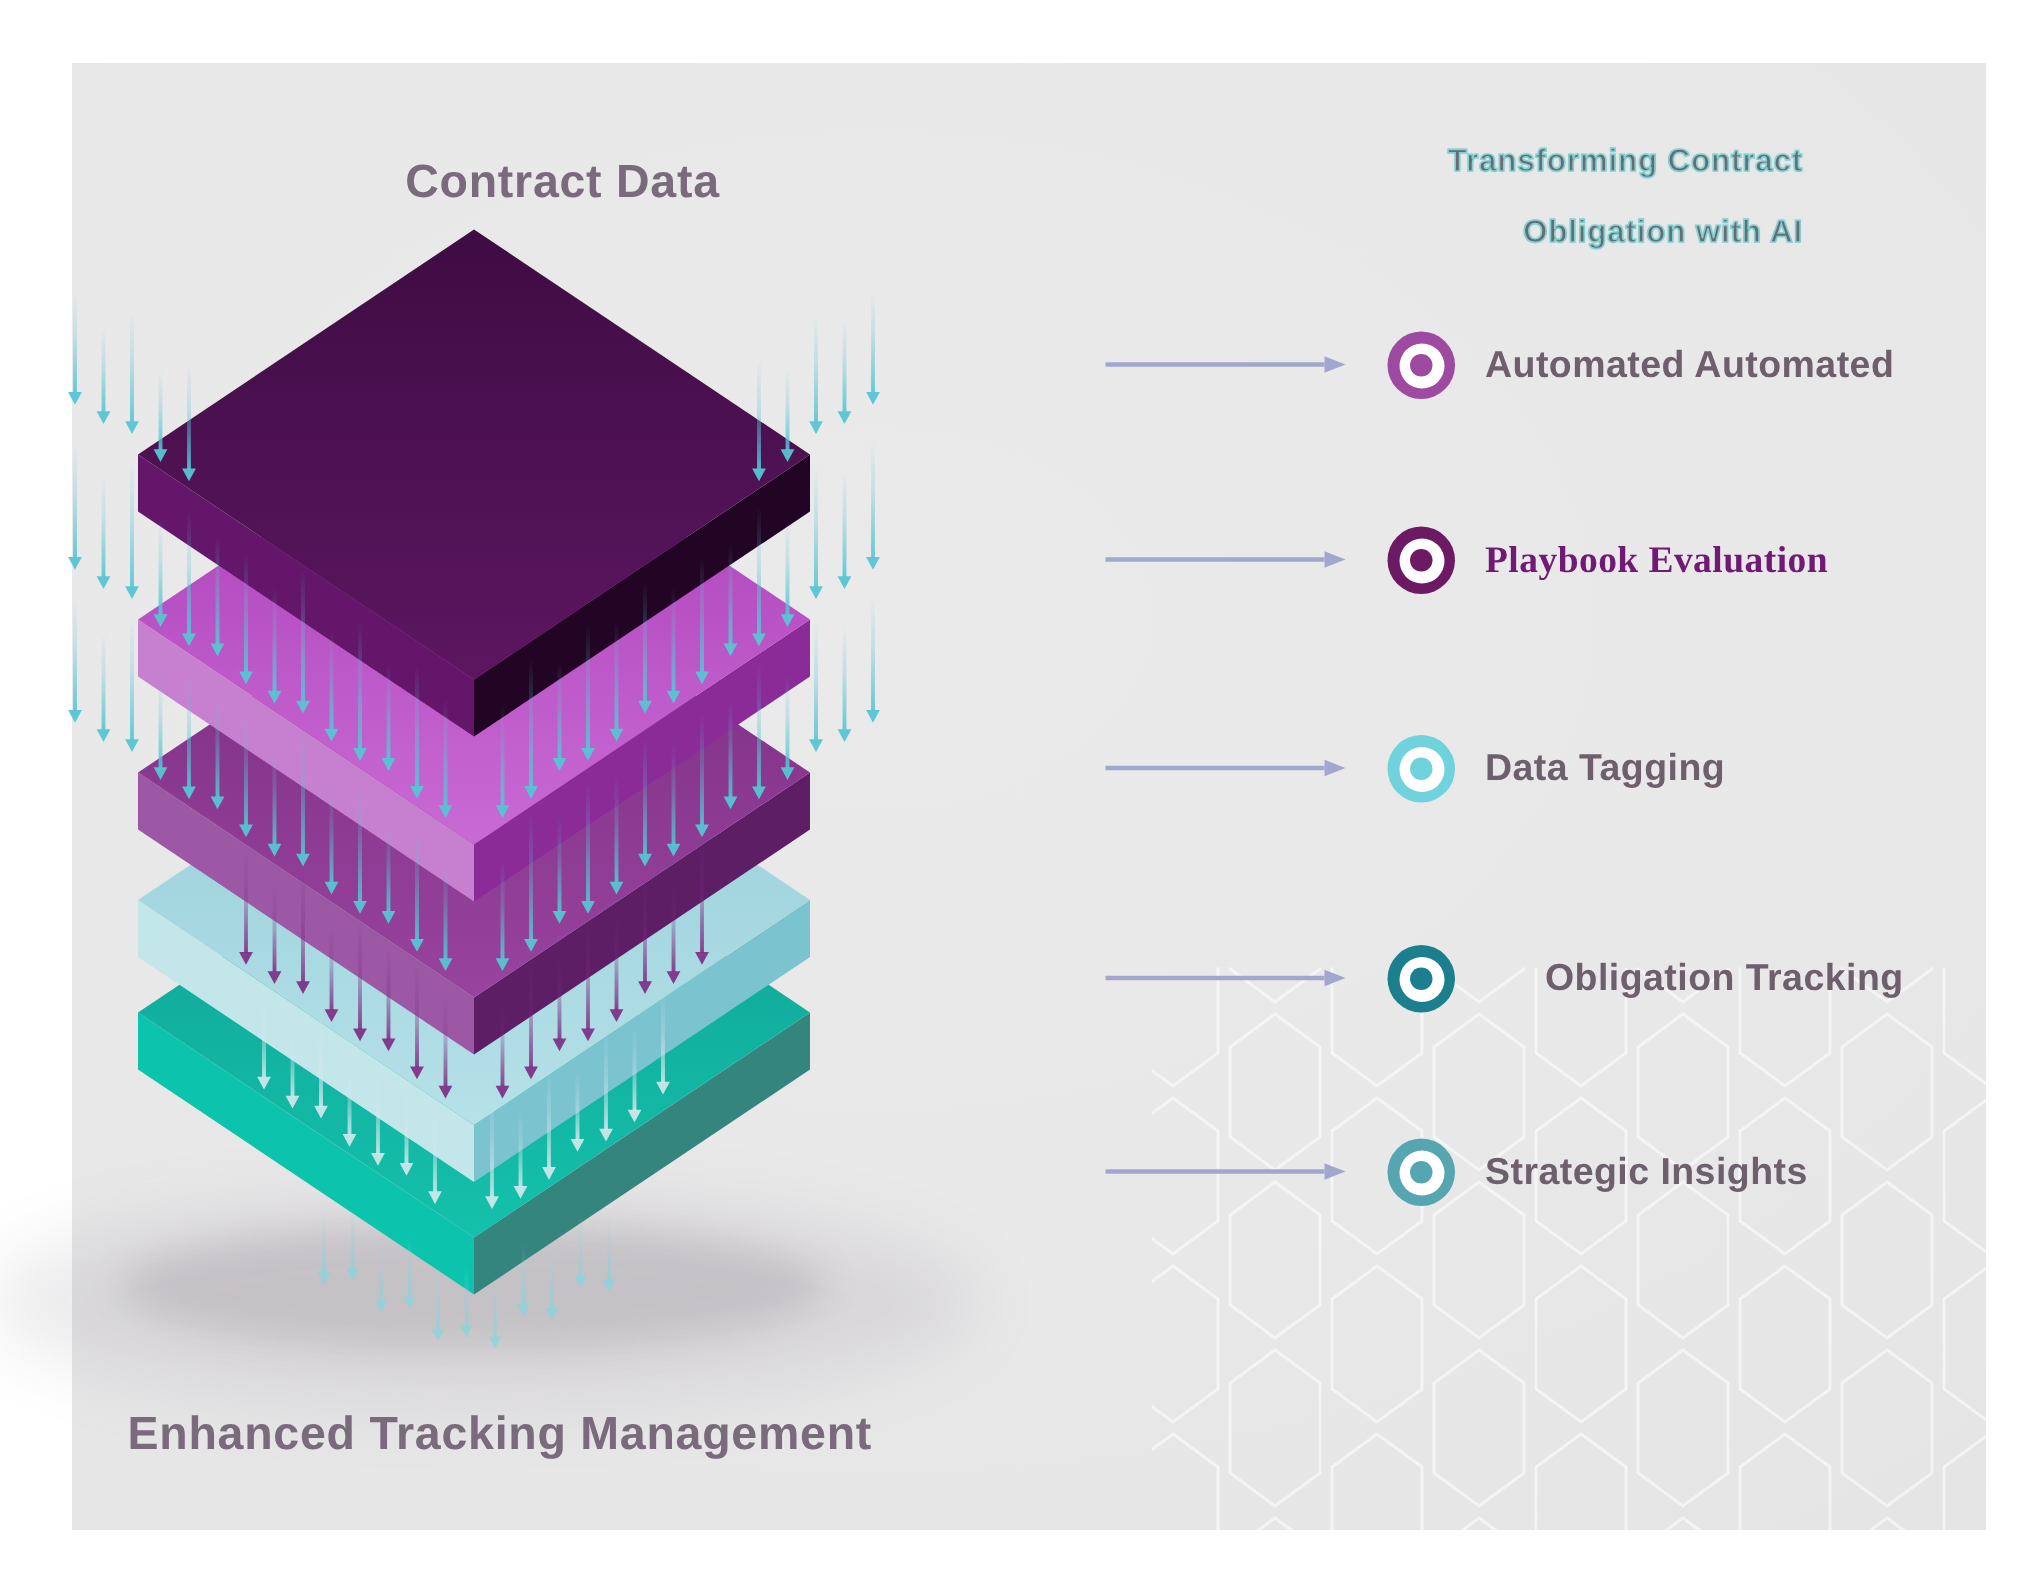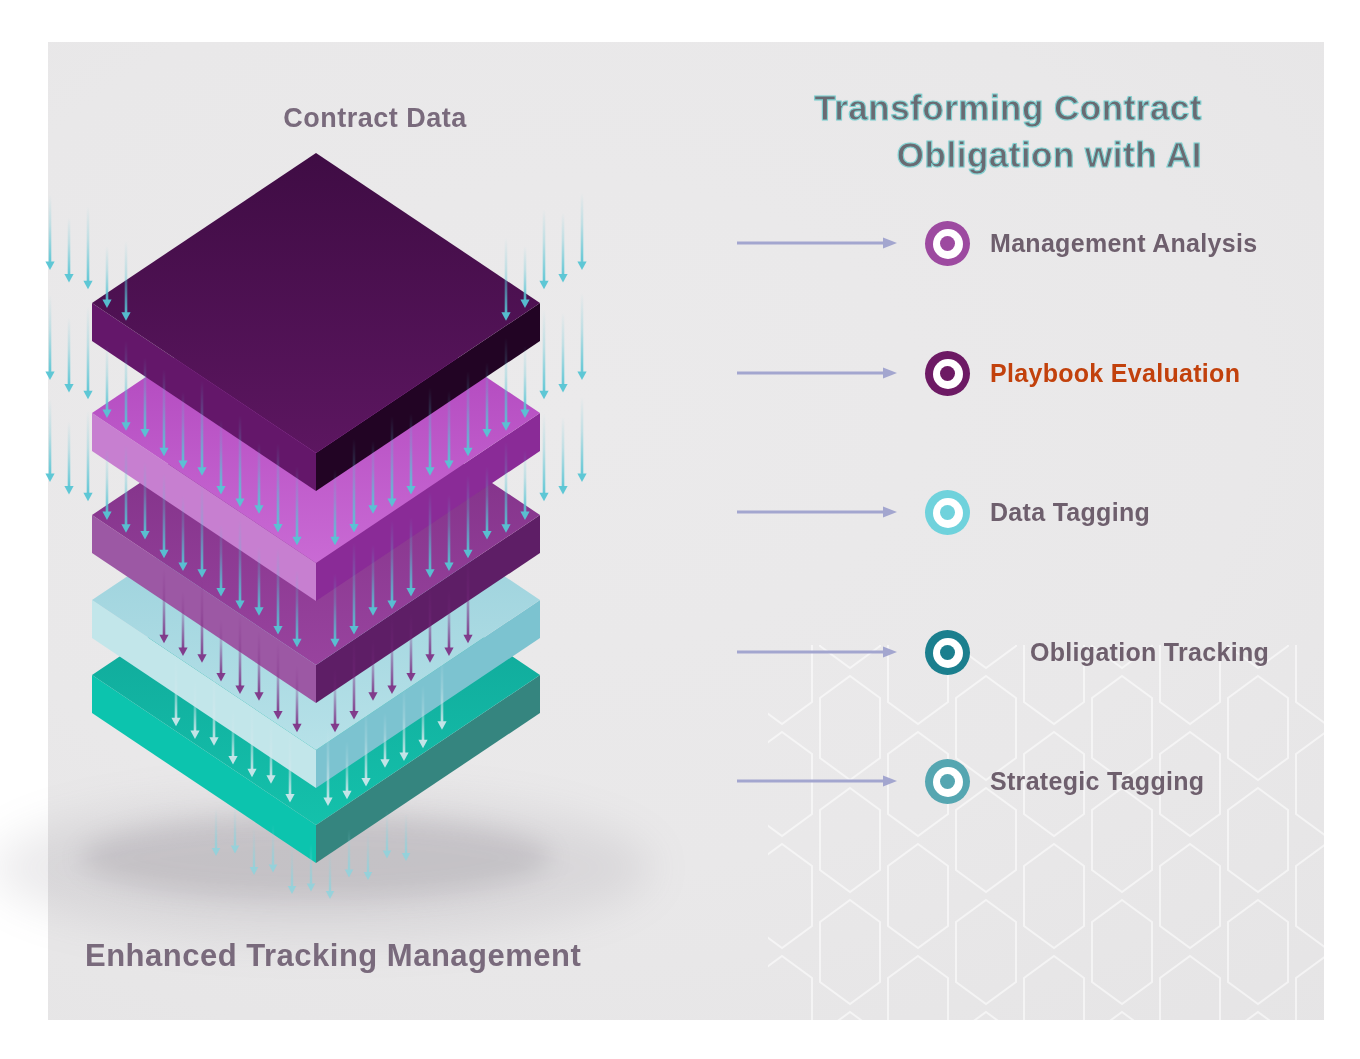--- a/index.html
+++ b/index.html
@@ -2,25 +2,25 @@
 <html><head>
 <meta charset="utf-8">
 <style>
   html,body{margin:0;padding:0;background:#ffffff;}
   .page{position:relative;width:1360px;height:1059px;background:#ffffff;overflow:hidden;
         font-family:"Liberation Sans",sans-serif;}
   .panel{position:absolute;left:48px;top:42px;width:1276px;height:978px;
          background:radial-gradient(95% 85% at 42% 38%, #ebeaeb 0%, #e9e8e9 55%, #e5e4e5 100%);}
   #scene{position:absolute;left:0;top:0;width:1360px;height:1059px;}
   .stack-top-label{position:absolute;left:375px;top:103px;transform:translateX(-50%);
-        font-size:27px;font-weight:700;letter-spacing:.5px;white-space:nowrap;}
+        font-size:31px;font-weight:700;letter-spacing:.5px;white-space:nowrap;}
   .stack-bottom-label{position:absolute;left:85px;top:938px;
         font-size:31px;font-weight:700;letter-spacing:.5px;white-space:nowrap;}
   .main-title{position:absolute;top:84px;right:158px;text-align:right;
-        font-size:35px;line-height:47px;font-weight:700;letter-spacing:.5px;white-space:nowrap;}
+        font-size:21px;line-height:47px;font-weight:700;letter-spacing:.5px;white-space:nowrap;}
   .feature-row{position:absolute;left:925px;height:45px;display:flex;align-items:center;gap:20px;}
   .feature-icon{width:45px;height:45px;border-radius:50%;flex:0 0 45px;
         display:flex;align-items:center;justify-content:center;}
   .icon-ring{width:30px;height:30px;border-radius:50%;background:#ffffff;
         display:flex;align-items:center;justify-content:center;}
   .icon-dot{width:15px;height:15px;border-radius:50%;}
   .feature-label{font-size:25px;font-weight:700;letter-spacing:.3px;white-space:nowrap;}
 </style>
 </head>
 <body>
@@ -332,29 +332,29 @@
     <span>Transforming Contract</span><br>
     <span>Obligation with AI</span>
   </div>
 
   <div class="feature-row" style="top:221px">
     <div class="feature-icon" style="background: rgb(157, 74, 160);">
       <div class="icon-ring">
         <div class="icon-dot" style="background: rgb(157, 74, 160);"></div>
       </div>
     </div>
-    <div class="feature-label" style="color: rgb(110, 95, 109);">Management Analysis</div>
+    <div class="feature-label" style="color: rgb(110, 95, 109);">Automated Automated</div>
   </div>
   <div class="feature-row" style="top:351px">
     <div class="feature-icon" style="background: rgb(109, 26, 100);">
       <div class="icon-ring">
         <div class="icon-dot" style="background: rgb(109, 26, 100);"></div>
       </div>
     </div>
-    <div class="feature-label" style="color: #c2410c;">Playbook Evaluation</div>
+    <div class="feature-label" style="color: #701a75; font-family: Liberation Serif, serif;">Playbook Evaluation</div>
   </div>
   <div class="feature-row" style="top:490px">
     <div class="feature-icon" style="background: rgb(111, 210, 220);">
       <div class="icon-ring">
         <div class="icon-dot" style="background: rgb(111, 210, 220);"></div>
       </div>
     </div>
     <div class="feature-label" style="color: rgb(110, 95, 109);">Data Tagging</div>
   </div>
   <div class="feature-row" style="top:630px">
@@ -364,17 +364,17 @@
       </div>
     </div>
     <div class="feature-label" style="color: rgb(110, 95, 109); margin-left: 40px;">Obligation Tracking</div>
   </div>
   <div class="feature-row" style="top:759px">
     <div class="feature-icon" style="background: rgb(85, 166, 177);">
       <div class="icon-ring">
         <div class="icon-dot" style="background: rgb(85, 166, 177);"></div>
       </div>
     </div>
-    <div class="feature-label" style="color: rgb(110, 95, 109);">Strategic Tagging</div>
+    <div class="feature-label" style="color: rgb(110, 95, 109);">Strategic Insights</div>
   </div>
 
   <div class="stack-bottom-label" style="color: rgb(121, 106, 124);">Enhanced Tracking Management</div>
 </div>
 
 </body></html>

